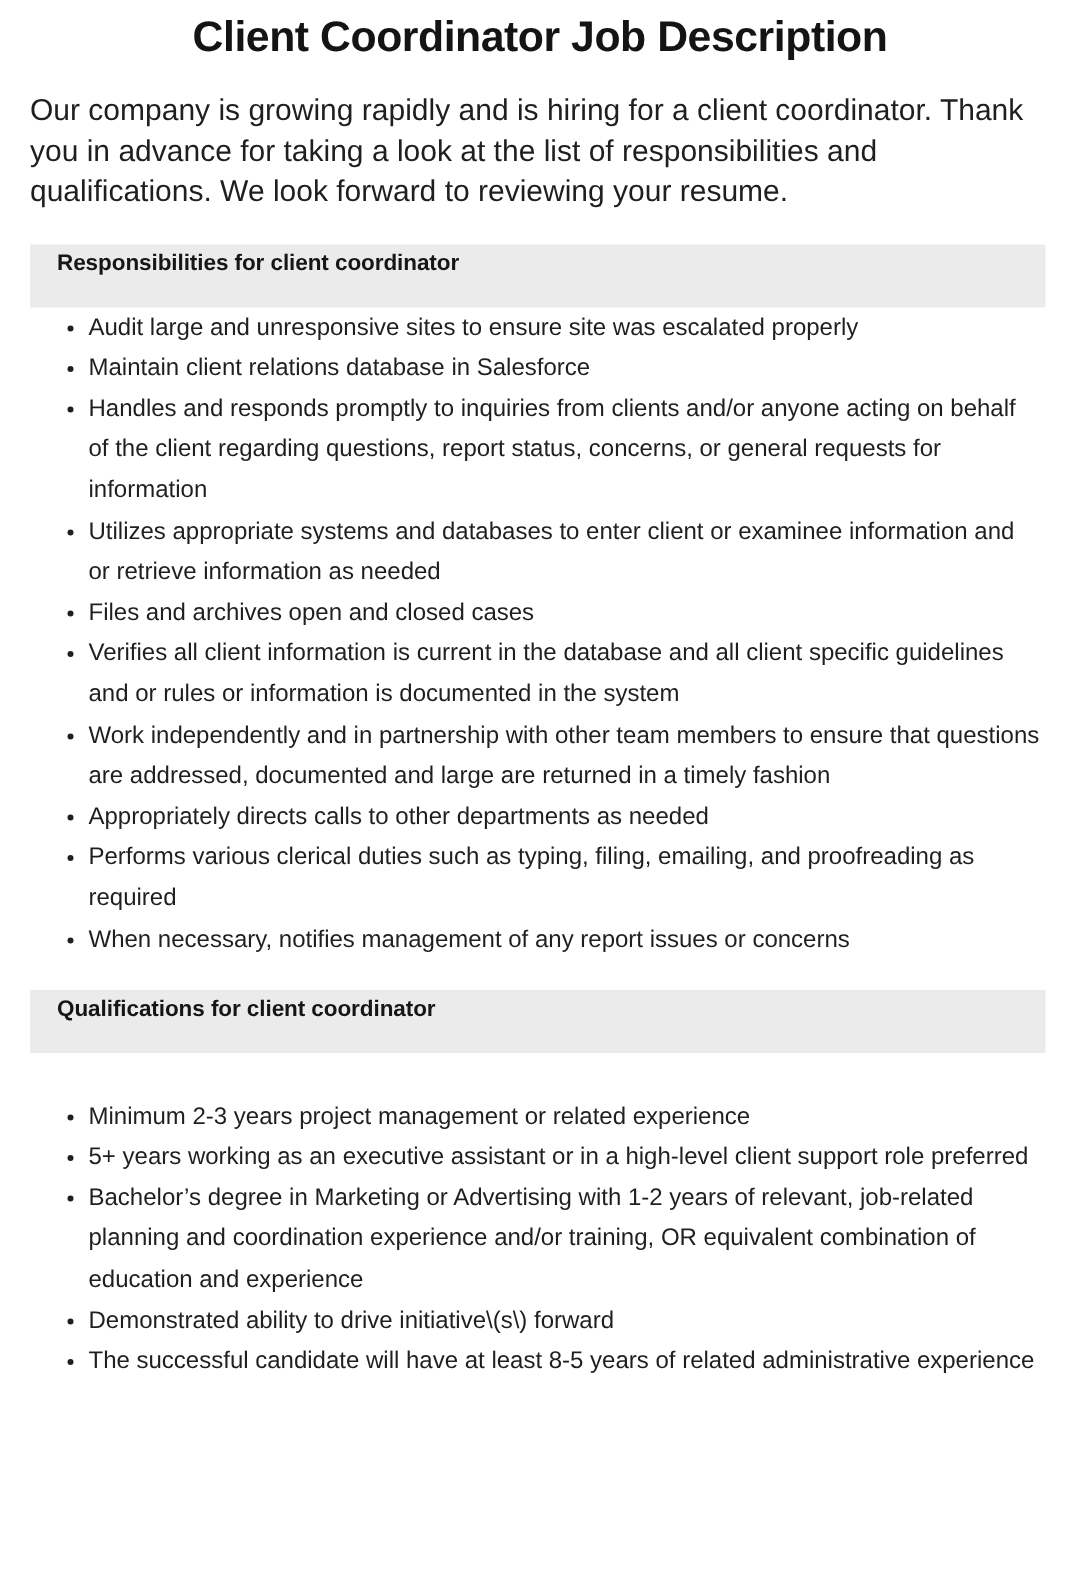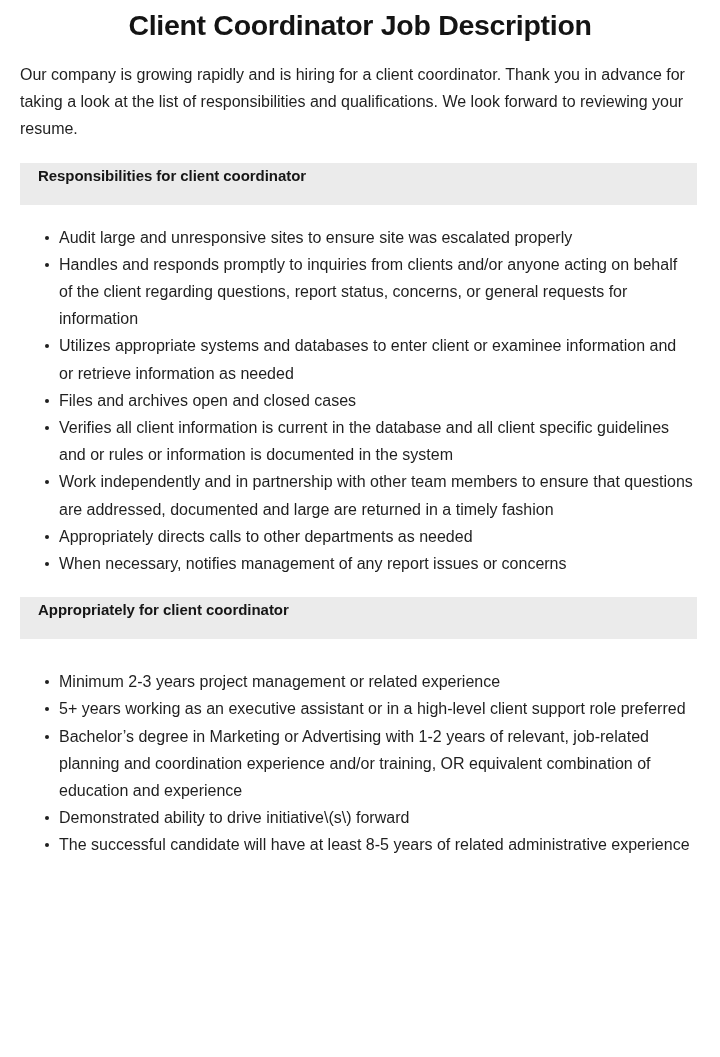--- a/index.html
+++ b/index.html
@@ -31,21 +31,21 @@
     font-weight: bold;
     line-height: 38px;
     text-align: center;
     letter-spacing: -0.3px;
     color: #141414;
   }
 
   .intro {
     margin: 0;
     padding: 17px 22px 0 20px;
-    font-size: 16px;
+    font-size: 20px;
     line-height: 27.2px;
     color: #1f1f1f;
     text-align: left;
   }
 
   .section {
     margin: 0;
     padding: 0;
   }
 
@@ -67,21 +67,20 @@
     letter-spacing: -0.05px;
   }
 
   ul.bullet-list {
     margin: 0;
     padding: 0;
     list-style: none;
   }
 
   .bullet-list.responsibilities {
-    padding-top: 19px;
   }
   .bullet-list.qualifications {
     padding-top: 29px;
   }
 
   ul.bullet-list li {
     position: relative;
     margin: 0;
     padding: 0 26px 0 59px;
     font-size: 16px;
@@ -108,33 +107,35 @@
   <h1 class="doc-title">Client Coordinator Job Description</h1>
 
   <p class="intro">Our company is growing rapidly and is hiring for a client coordinator. Thank you in advance for taking a look at the list of responsibilities and qualifications. We look forward to reviewing your resume.</p>
 
   <section class="section">
     <div class="section-header">
       <span class="section-header-text">Responsibilities for client coordinator</span>
     </div>
     <ul class="bullet-list responsibilities">
         <li>Audit large and unresponsive sites to ensure site was escalated properly</li>
+        <li>Maintain client relations database in Salesforce</li>
         <li>Handles and responds promptly to inquiries from clients and/or anyone acting on behalf of the client regarding questions, report status, concerns, or general requests for information</li>
         <li>Utilizes appropriate systems and databases to enter client or examinee information and or retrieve information as needed</li>
         <li>Files and archives open and closed cases</li>
         <li>Verifies all client information is current in the database and all client specific guidelines and or rules or information is documented in the system</li>
         <li>Work independently and in partnership with other team members to ensure that questions are addressed, documented and large are returned in a timely fashion</li>
         <li>Appropriately directs calls to other departments as needed</li>
+        <li>Performs various clerical duties such as typing, filing, emailing, and proofreading as required</li>
         <li>When necessary, notifies management of any report issues or concerns</li>
       </ul>
   </section>
 
   <section class="section">
     <div class="section-header">
-      <span class="section-header-text">Appropriately for client coordinator</span>
+      <span class="section-header-text">Qualifications for client coordinator</span>
     </div>
     <ul class="bullet-list qualifications">
         <li>Minimum 2-3 years project management or related experience</li>
         <li>5+ years working as an executive assistant or in a high-level client support role preferred</li>
         <li>Bachelor’s degree in Marketing or Advertising with 1-2 years of relevant, job-related planning and coordination experience and/or training, OR equivalent combination of education and experience</li>
         <li>Demonstrated ability to drive initiative\(s\) forward</li>
         <li>The successful candidate will have at least 8-5 years of related administrative experience</li>
       </ul>
   </section>
 

